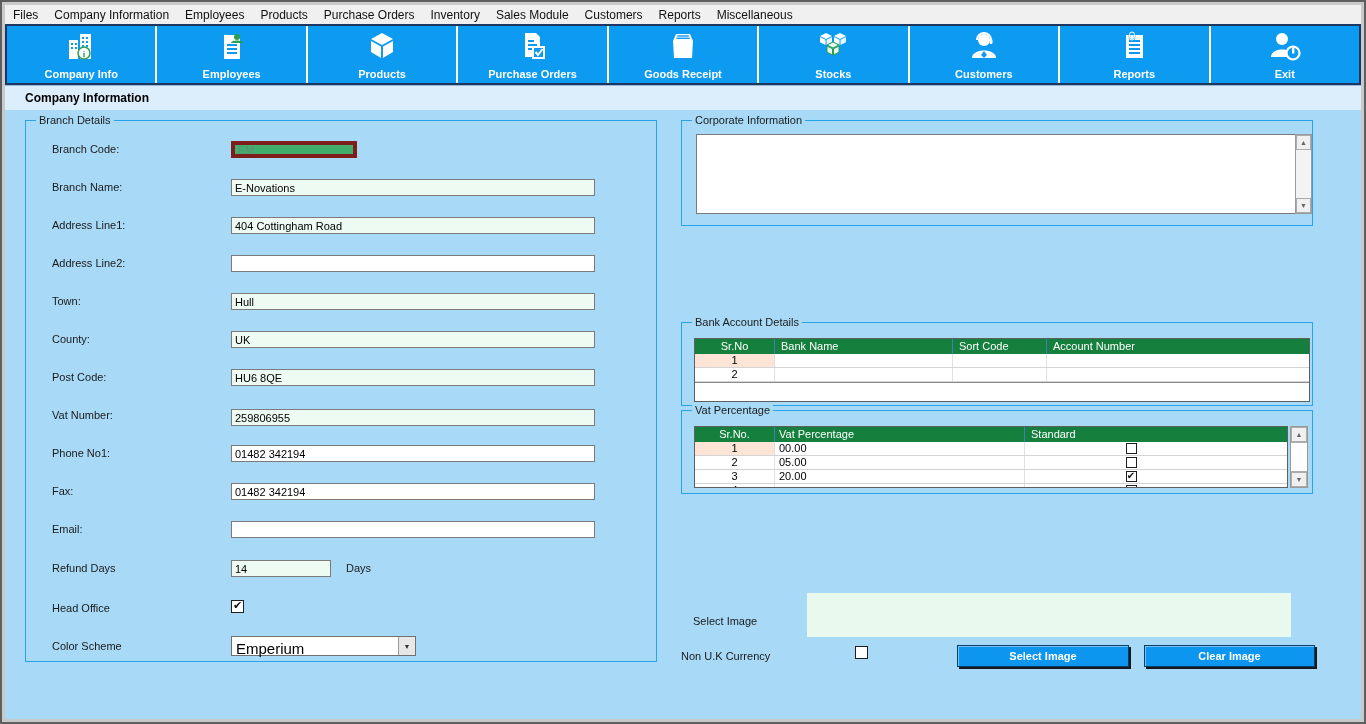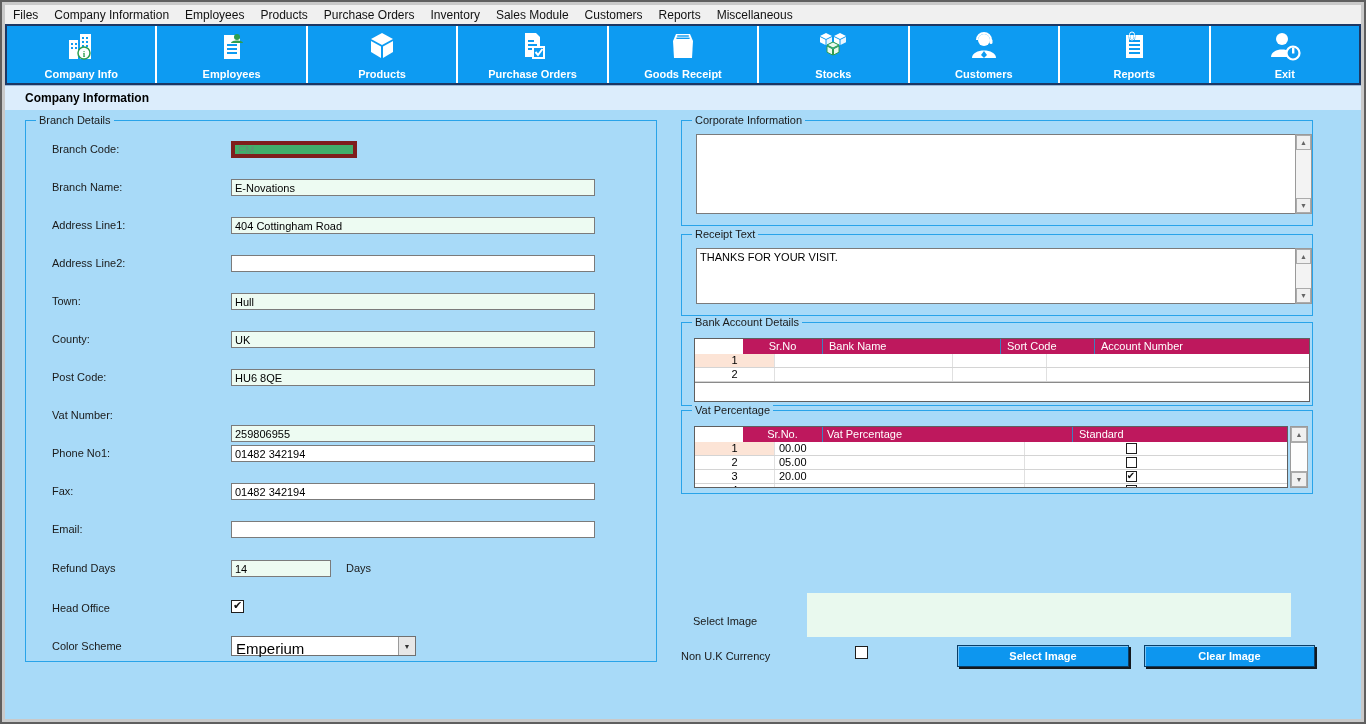--- a/index.html
+++ b/index.html
@@ -44,21 +44,21 @@
   .dd-text { flex:1; font-size:15px; padding:3px 4px; }
   .dd-btn { width:17px; background:#e7e7e7; border-left:1px solid #9a9a9a; display:flex; align-items:center; justify-content:center; font-size:7px; color:#333; }
 
   .tarea { position:absolute; border:1px solid #7b7b7b; background:#ffffff; font-family:"Liberation Sans", sans-serif; font-size:11px; padding:2px 3px; resize:none; }
   .sb { position:absolute; width:17px; border:1px solid #9a9a9a; background:#f3f3f3; display:flex; flex-direction:column; justify-content:space-between; }
   .sb-btn { height:15px; background:#f0f0f0; border:1px solid #ababab; font-size:7px; color:#666; display:flex; align-items:center; justify-content:center; cursor:pointer; }
   .sb-thumb { flex:1; margin:0; background:#fdfdfd; border:1px solid #ababab; border-left:none; border-right:none; }
 
   .tbl { position:absolute; border:1px solid #5f5f5f; background:#ffffff; overflow:hidden; }
   .trow { display:flex; height:14px; border-bottom:1px solid #d4d4d4; }
-  .thead { display:flex; height:15px; background:#be185d; color:#ffffff;margin-left:48px; }
+  .thead { display:flex; height:15px; background:#15803d; color:#ffffff; }
   .hcell { font-size:11px; line-height:15px; padding-left:6px; border-right:1px solid #3d7fc0; overflow:hidden; white-space:nowrap; }
   .tcell { font-size:11px; line-height:13px; border-right:1px solid #e0e0e0; overflow:hidden; white-space:nowrap; }
   .c-sr { width:80px; flex:0 0 auto; text-align:center; padding-left:0; }
   .c-name { width:178px; flex:0 0 auto; }
   .c-sort { width:94px; flex:0 0 auto; }
   .c-acct { flex:1 1 auto; border-right:none; }
   .c-pct { width:250px; flex:0 0 auto; padding-left:4px; }
   .c-std { flex:1 1 auto; border-right:none; display:flex; justify-content:center; align-items:center; }
   .c-std .cb { width:11px; height:11px; font-size:10px; line-height:9px; transform:translateX(-25px); }
   .peach { background:#fce4d6; }
@@ -221,21 +221,21 @@
       <span class="flabel" style="top:174px;">Town:</span>
       <input class="finput mint" style="top: 172px;" value="Hull">
 
       <span class="flabel" style="top:212px;">County:</span>
       <input class="finput mint" style="top: 210px;" value="UK">
 
       <span class="flabel" style="top:250px;">Post Code:</span>
       <input class="finput mint" style="top: 248px;" value="HU6 8QE">
 
       <span class="flabel" style="top:288px;">Vat Number:</span>
-      <input class="finput mint" style="top: 304px;" value="259806955">
+      <input class="finput mint" style="top: 288px;" value="259806955">
 
       <span class="flabel" style="top:326px;">Phone No1:</span>
       <input class="finput" style="top: 324px;" value="01482 342194">
 
       <span class="flabel" style="top:364px;">Fax:</span>
       <input class="finput" style="top: 362px;" value="01482 342194">
 
       <span class="flabel" style="top:402px;">Email:</span>
       <input class="finput" style="top: 400px;" value="">
 
@@ -257,28 +257,20 @@
 
     <div class="grp grp-corp">
       <span class="legend">Corporate Information</span>
       <textarea class="tarea" style="left: 14px; top: 13px; width: 600px; height: 80px;"></textarea>
       <div class="sb" style="left:613px; top:13px; height:80px;">
         <div class="sb-btn">▲</div>
         <div class="sb-btn">▼</div>
       </div>
     </div>
 
-    <div class="grp grp-receipt">
-      <span class="legend">Receipt Text</span>
-      <textarea class="tarea" style="left: 14px; top: 13px; width: 600px; height: 56px;">THANKS FOR YOUR VISIT.</textarea>
-      <div class="sb" style="left:613px; top:13px; height:56px;">
-        <div class="sb-btn">▲</div>
-        <div class="sb-btn">▼</div>
-      </div>
-    </div>
 
     <div class="grp grp-bank">
       <span class="legend">Bank Account Details</span>
       <div class="tbl" style="left:12px; top:15px; width:616px; height:64px;">
         <div class="thead">
           <div class="hcell c-sr">Sr.No</div>
           <div class="hcell c-name">Bank Name</div>
           <div class="hcell c-sort">Sort Code</div>
           <div class="hcell c-acct">Account Number</div>
         </div>

